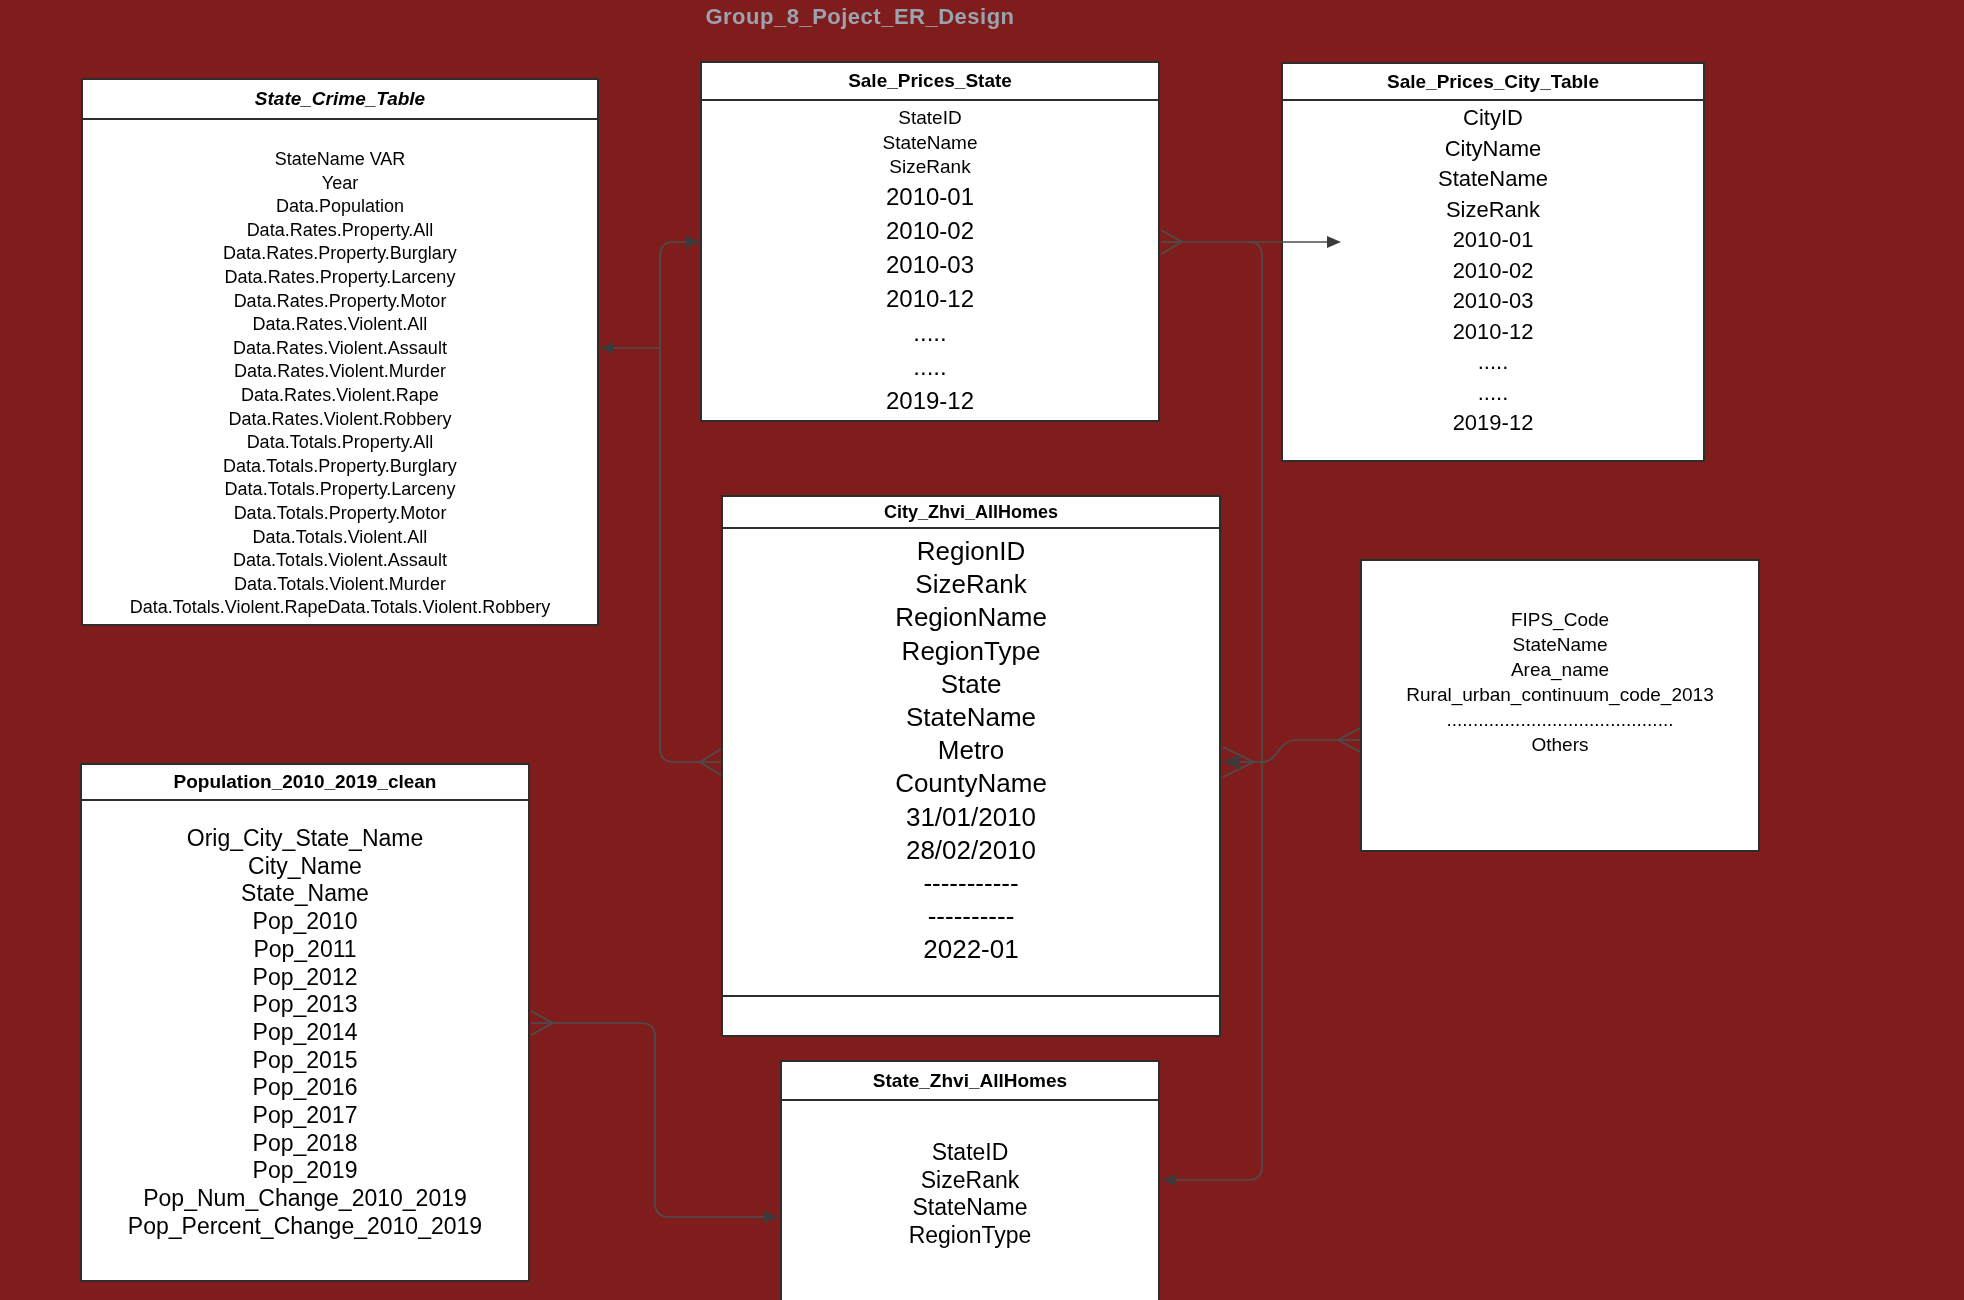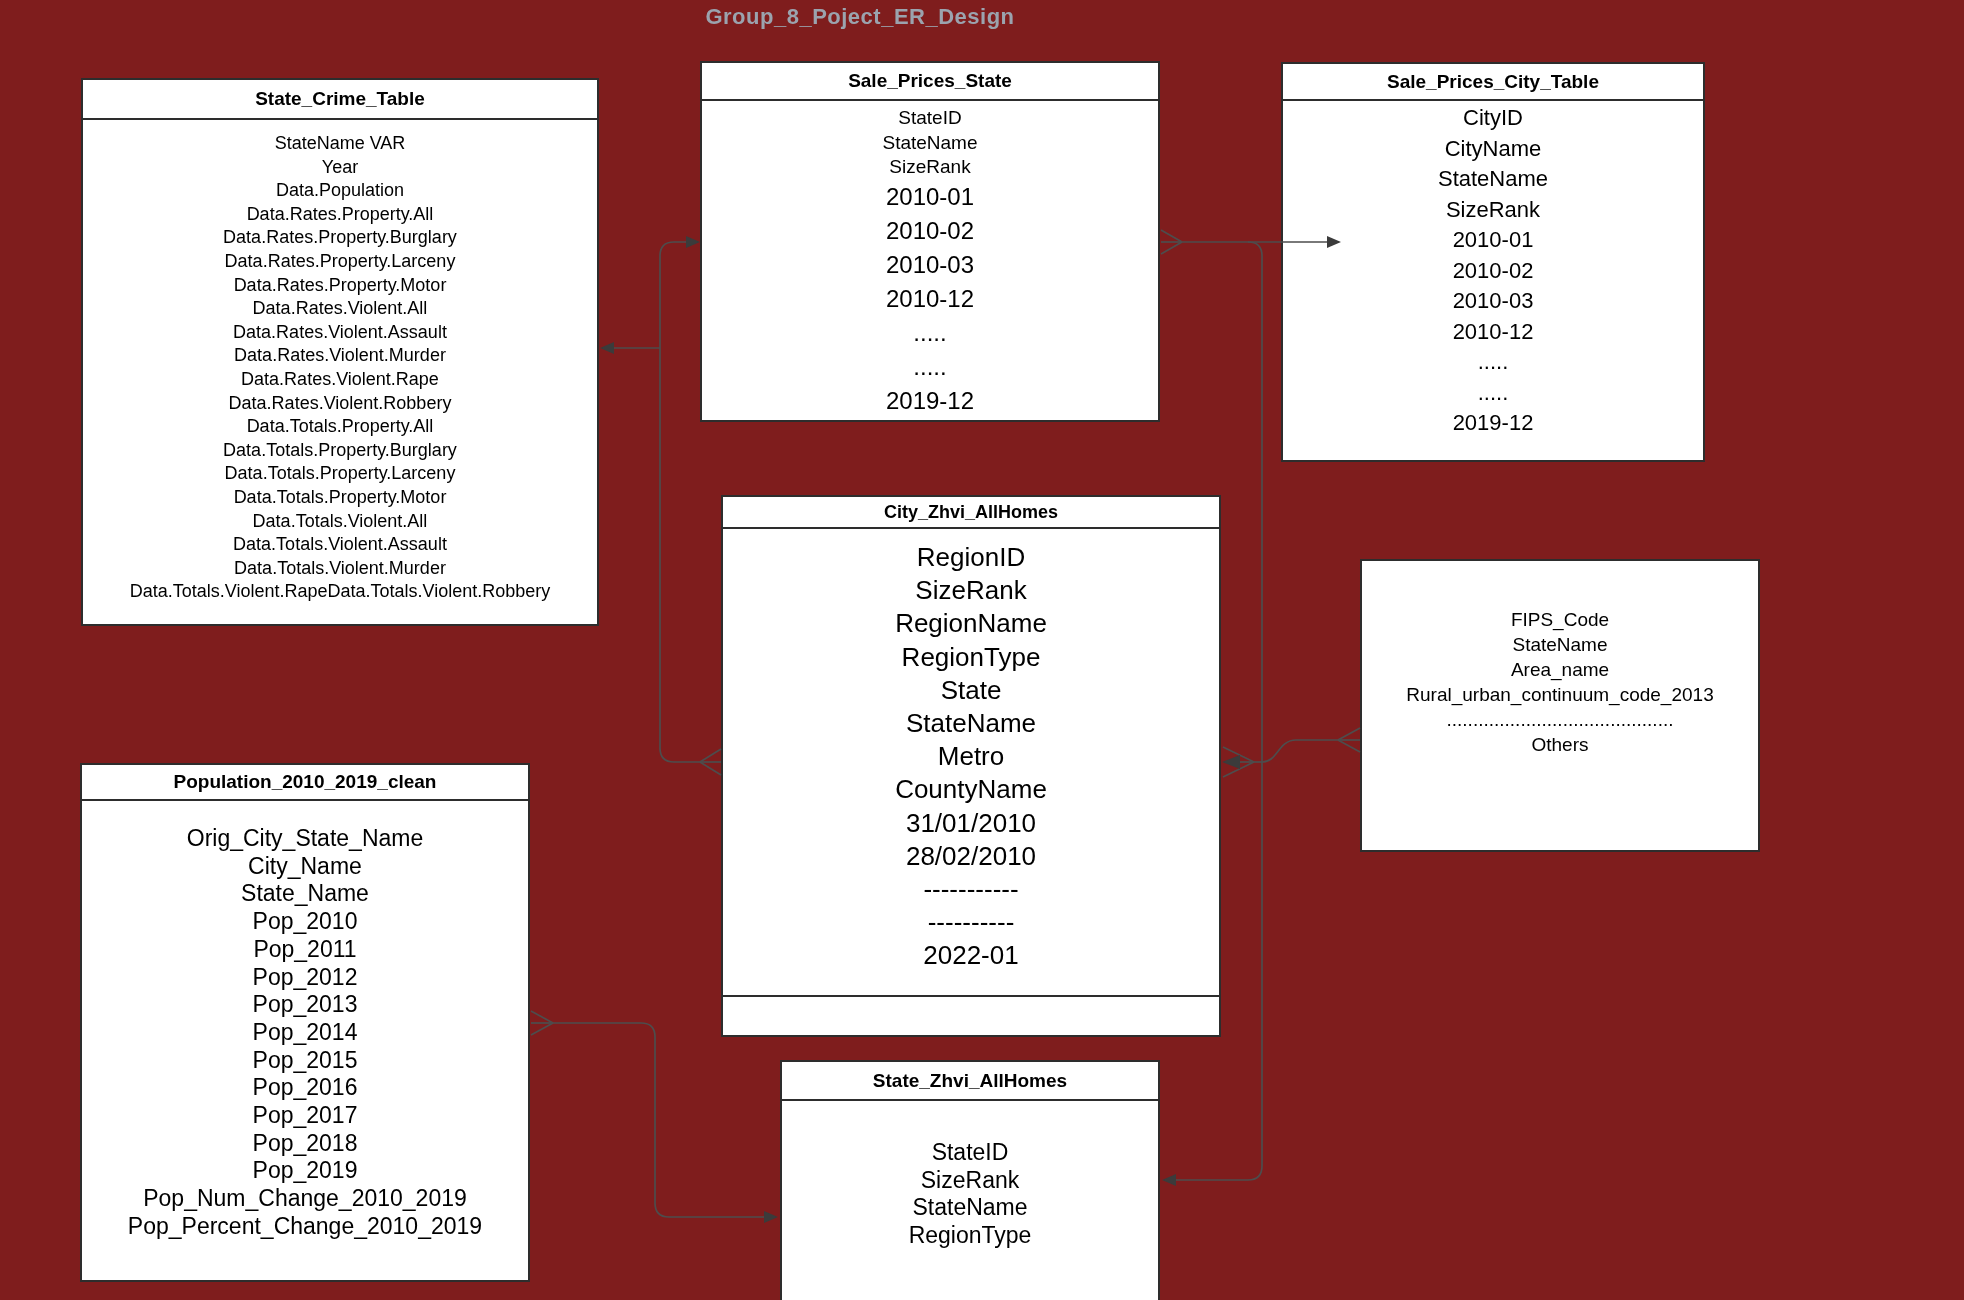--- a/index.html
+++ b/index.html
@@ -15,35 +15,35 @@
     position:absolute;border:2px solid #2d2d2d;background:#fff;box-sizing:border-box;
   }
   .entity .hdr{
     border-bottom:2px solid #2d2d2d;font-weight:bold;text-align:center;
     display:flex;align-items:center;justify-content:center;font-size:19px;color:#000;
   }
   .fields{text-align:center;color:#000;}
   .fields .field{white-space:nowrap;}
 
   #e-state-crime{left:81px;top:78px;width:518px;height:548px;}
-  #e-state-crime .hdr{height:38px;}
-  #e-state-crime .fields{padding-top:12px;font-size:18px;line-height:23.6px;}
+  #e-state-crime .hdr{height:38px;font-style:italic;}
+  #e-state-crime .fields{padding-top:28px;font-size:18px;line-height:23.6px;}
 
   #e-sps{left:700px;top:61px;width:460px;height:361px;}
   #e-sps .hdr{height:36px;}
   #e-sps .fields{padding-top:5px;font-size:19px;line-height:24.5px;}
   #e-sps .fields .field:nth-child(n+4){font-size:24px;line-height:34px;}
 
   #e-spc{left:1281px;top:62px;width:424px;height:400px;}
   #e-spc .hdr{height:35px;}
   #e-spc .fields{padding-top:2px;font-size:22px;line-height:30.5px;}
 
   #e-cz{left:721px;top:495px;width:500px;height:542px;}
   #e-cz .hdr{height:30px;font-size:18px;}
-  #e-cz .fields{padding-top:12px;font-size:26px;line-height:33.2px;}
+  #e-cz .fields{padding-top:6px;font-size:26px;line-height:33.2px;}
   #e-cz .footer-line{position:absolute;left:0;right:0;bottom:38px;border-top:2px solid #2d2d2d;}
 
   #e-un{left:1360px;top:559px;width:400px;height:293px;}
   #e-un .hdr{height:37px;}
   #e-un .fields{padding-top:46px;font-size:19px;line-height:25px;}
 
   #e-pop{left:80px;top:763px;width:450px;height:519px;}
   #e-pop .hdr{height:34px;}
   #e-pop .fields{padding-top:24px;font-size:23px;line-height:27.7px;}
 

